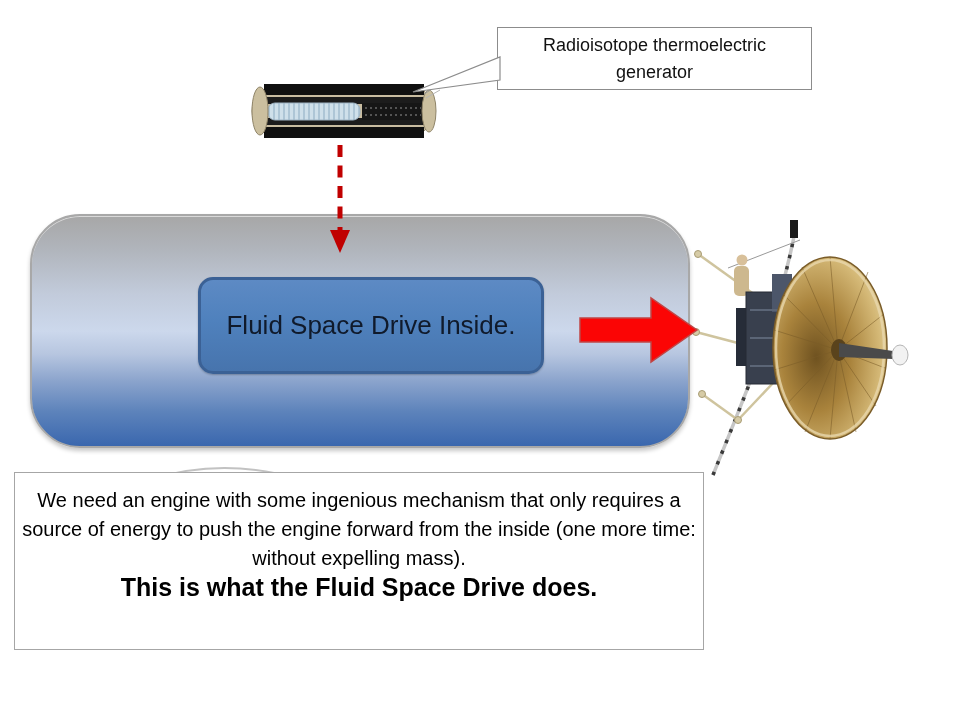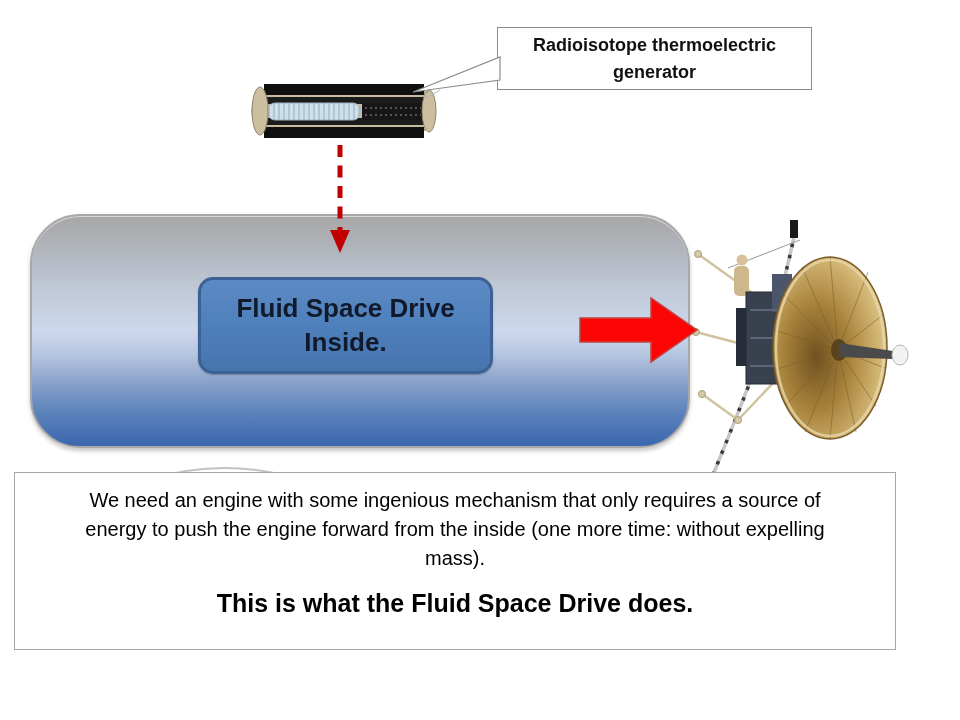--- a/index.html
+++ b/index.html
@@ -7,66 +7,64 @@
     position:relative;width:960px;height:720px;background:#fff;overflow:hidden;
     font-family:"Liberation Sans",sans-serif;color:#000;
   }
   .abs{position:absolute;}
 
   
   .callout{
     left:497px;top:27px;width:315px;height:63px;
     background:#fff;border:1.5px solid #8c8c8c;
     display:flex;align-items:center;justify-content:center;text-align:center;
-    font-size:18px;font-weight:700;line-height:1.5;color:#111;z-index:3;
+    font-size:18px;font-weight:400;line-height:1.5;color:#111;z-index:3;
     padding:0 6px;box-sizing:border-box;
   }
   .callout-tail{left:408px;top:50px;z-index:4;}
 
   
   .rtg{left:250px;top:78px;z-index:2;}
 
   
   .down-arrow{left:326px;top:142px;z-index:4;}
 
   
   .capsule{
     left:30px;top:214px;width:660px;height:234px;border-radius:50px;
     border:2px solid #a8a8a8;box-sizing:border-box;
     background:linear-gradient(180deg,#a7a7a7 0%,#b0b4bb 14%,#c2cbdb 34%,
       #ccd8ec 50%,#b7c6e0 60%,#8aa3cc 72%,#5d83bb 85%,#3a67ae 100%);
     box-shadow:0 3px 4px rgba(0,0,0,.22), inset 0 1px 0 #d9d9d9;
     z-index:2;
   }
   .inner-box{
-    left:198px;top:277px;width:295px;height:97px;border-radius:15px;
+    left:198px;top:277px;width:346px;height:97px;border-radius:15px;
     border:3px solid #3b6195;box-sizing:border-box;
     background:linear-gradient(180deg,#5d8ac4 0%,#4f81bd 45%,#4774ad 100%);
     display:flex;align-items:center;justify-content:center;text-align:center;
     font-size:26px;line-height:1.3;color:#101a2b;z-index:3;
     box-shadow:0 1px 2px rgba(0,0,0,.25);
-    font-weight:bold;
   }
 
   
   .thrust-arrow{left:578px;top:295px;z-index:4;}
 
   
   .spacecraft{left:688px;top:210px;z-index:2;}
 
   
   .arc{left:140px;top:450px;z-index:1;}
 
   
   .bottom-box{
-    left:14px;top:472px;width:882px;height:178px;background:#fff;
+    left:14px;top:472px;width:690px;height:178px;background:#fff;
     border:1.5px solid #a6a6a6;box-sizing:border-box;z-index:5;
     display:flex;flex-direction:column;align-items:center;
     padding-top:13px;
-    gap:16px;
   }
   .bottom-paragraph{
     max-width:770px;text-align:center;font-size:20px;line-height:1.45;color:#000;
   }
   .bottom-emphasis{
     font-size:25px;font-weight:700;text-align:center;color:#000;
   }
 </style>
 </head>
 <body>

